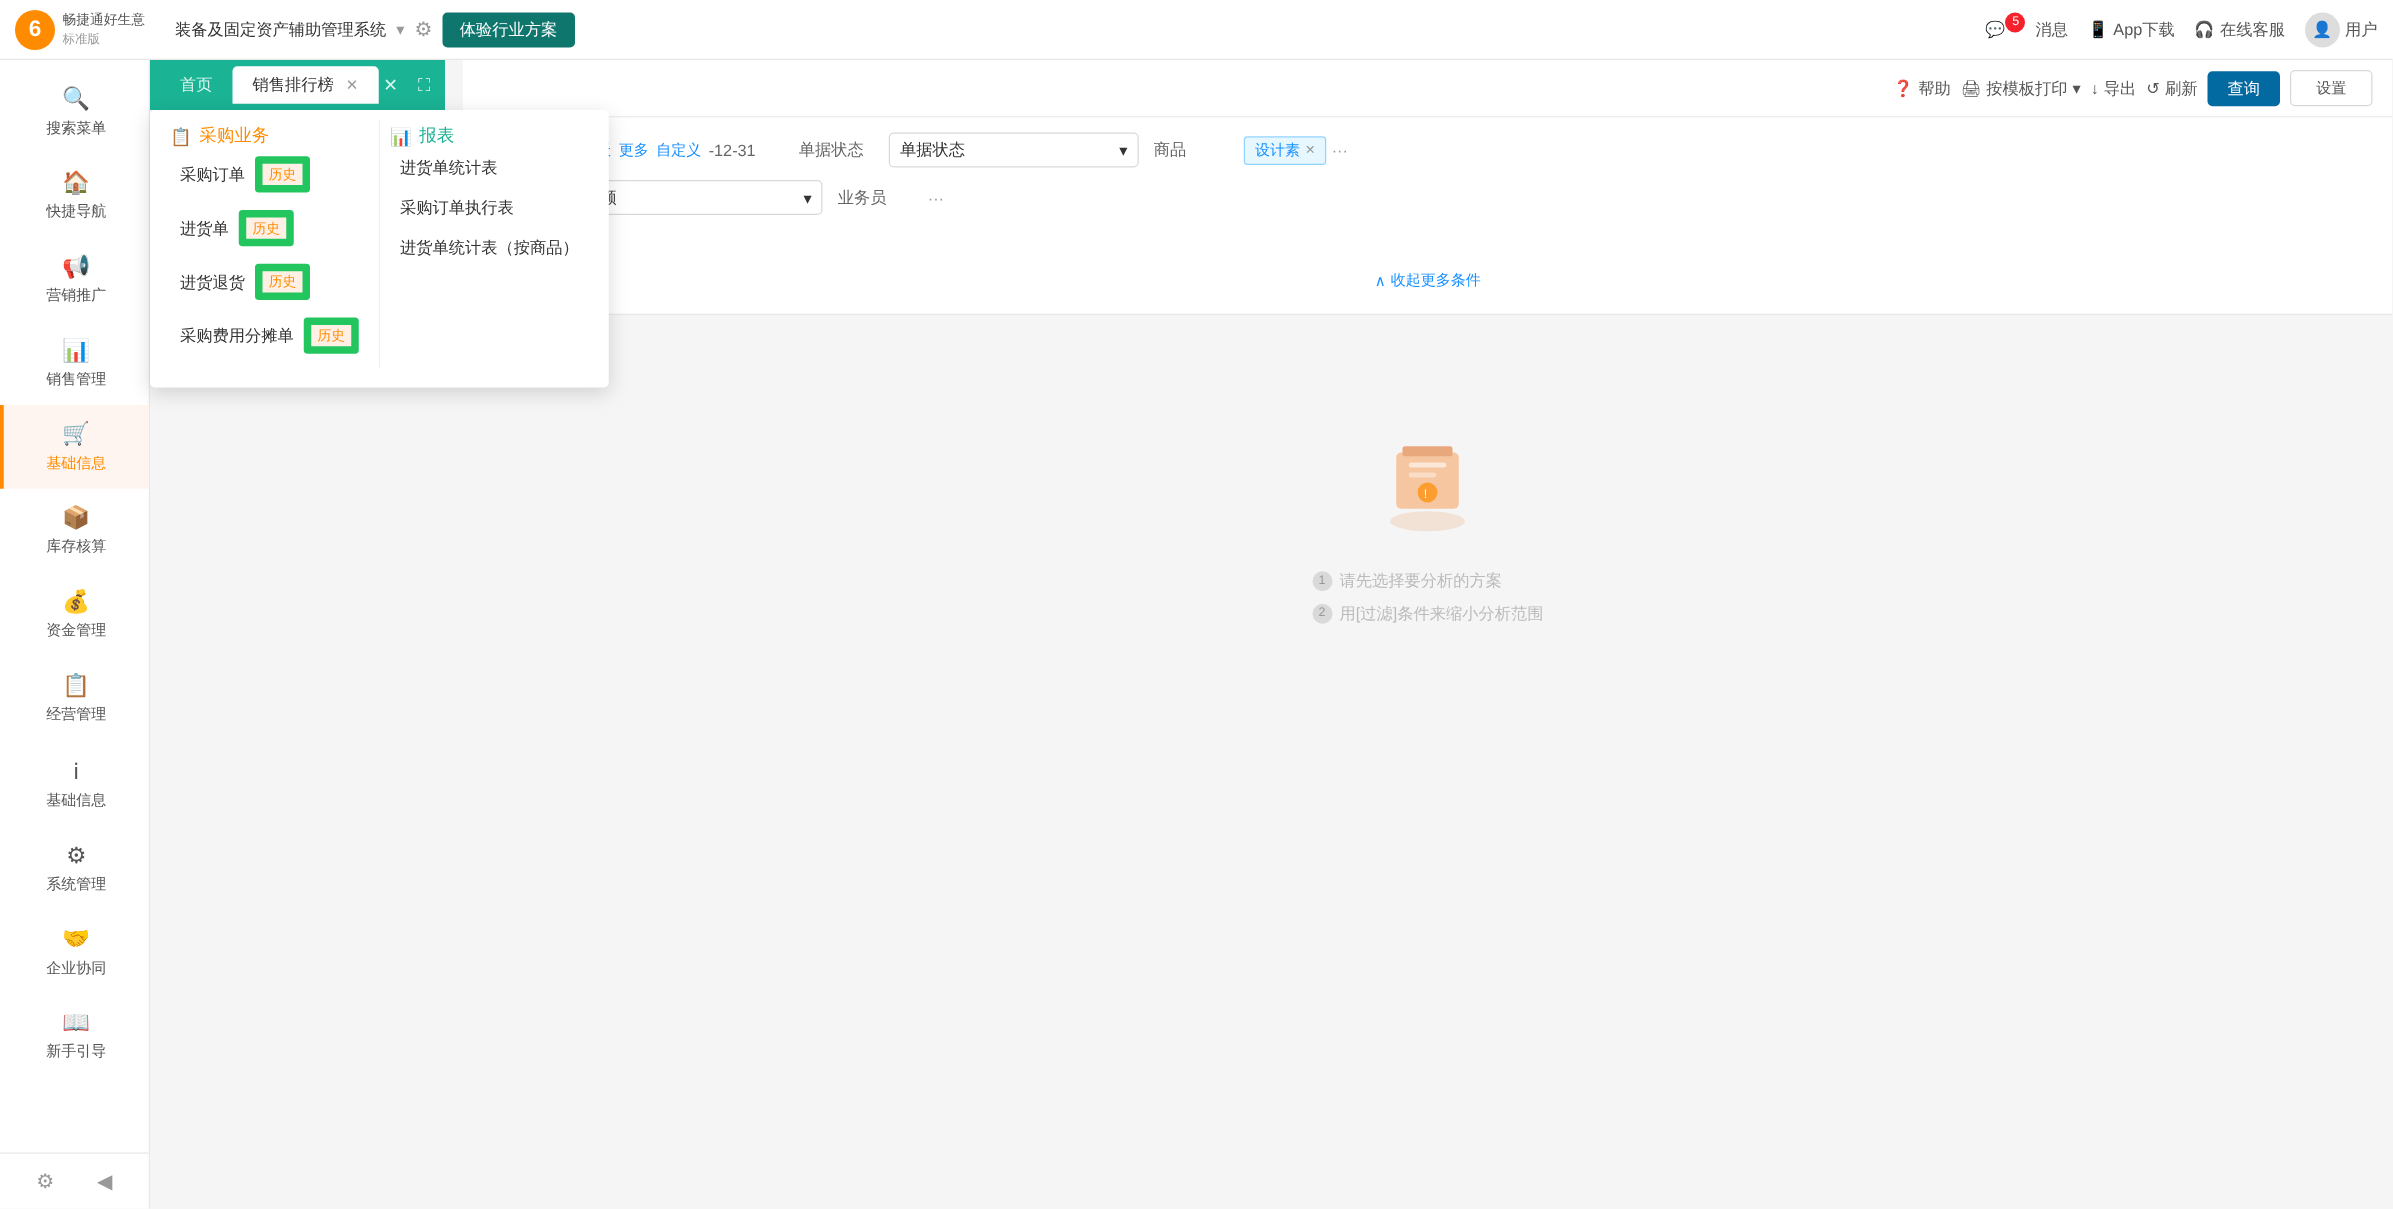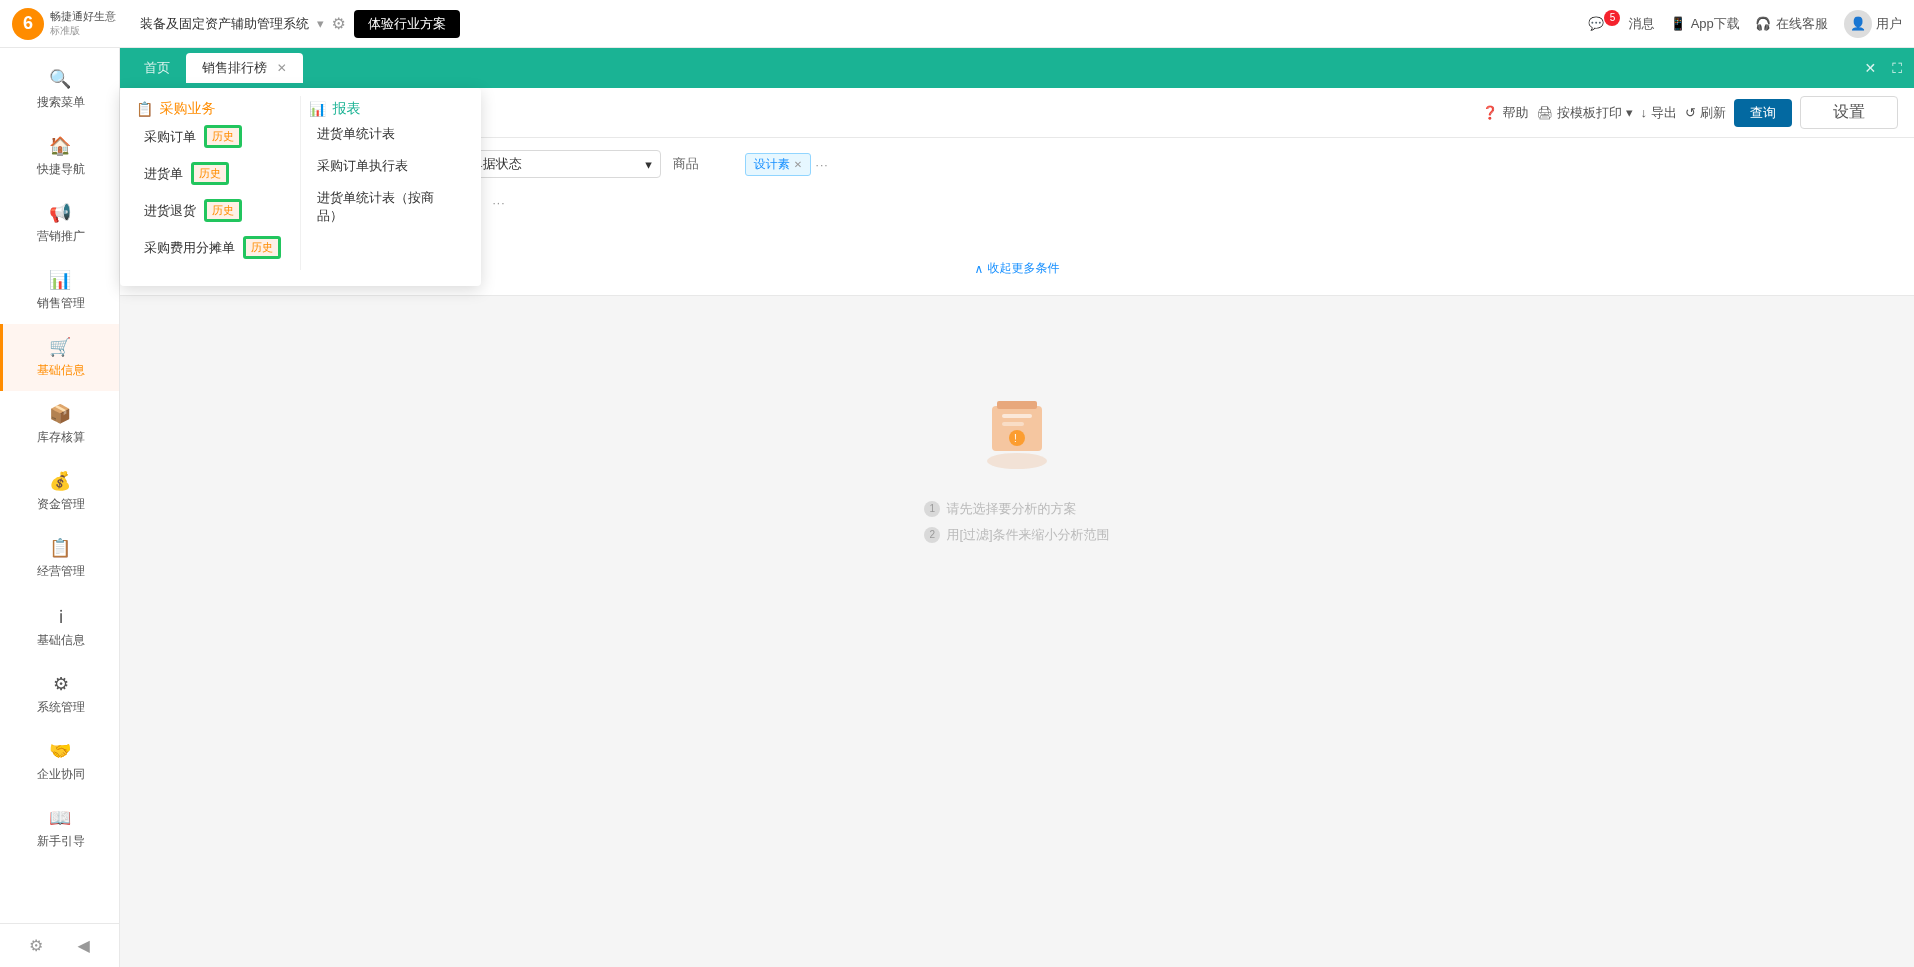--- a/index.html
+++ b/index.html
@@ -46,21 +46,21 @@
     .top-nav-arrow {
       color: #999;
       cursor: pointer;
     }
     .top-nav-settings {
       color: #999;
       cursor: pointer;
       font-size: 16px;
     }
     .industry-btn {
-      background: #000000;
+      background: #0f766e;
       color: #fff;
       border: none;
       border-radius: 4px;
       padding: 5px 14px;
       cursor: pointer;
       font-size: 13px;
     }
     .top-right {
       display: flex;
       align-items: center;
@@ -143,22 +143,23 @@
     .sidebar-bottom-btn {
       color: #999;
       cursor: pointer;
       font-size: 16px;
     }
 
     
     .content-area {
       flex: 1;
       display: flex;
-      flex-direction: column;
+      flex-direction: row;
       overflow: hidden;
+      gap: 14px;
     }
 
     
     .tab-bar {
       background: #1ab394;
       display: flex;
       align-items: center;
       height: 40px;
       padding: 0 8px;
     }
@@ -264,23 +265,23 @@
       border-radius: 4px;
       padding: 5px 16px;
       cursor: pointer;
       font-size: 13px;
     }
     .btn-secondary {
       background: #fff;
       color: #555;
       border: 1px solid #d9d9d9;
       border-radius: 4px;
-      padding: 5px 32px;
-      cursor: pointer;
-      font-size: 16px;
+      padding: 5px 20px;
+      cursor: pointer;
+      font-size: 12px;
     }
     .toolbar {
       display: flex;
       align-items: center;
       gap: 8px;
       padding: 8px 16px;
       background: #fff;
       border-bottom: 1px solid #e8e8e8;
     }
     .toolbar-right {
@@ -380,21 +381,21 @@
       gap: 8px;
       padding: 7px 8px;
       cursor: pointer;
       font-size: 13px;
       color: #333;
       border-radius: 3px;
     }
     .history-badge {
       background: #fff0e6;
       color: #ff8c00;
-      border: 3px solid #22c55e;
+      border: 6px solid #22c55e;
       border-radius: 3px;
       padding: 1px 5px;
       font-size: 11px;
     }
     .divider-v {
       width: 1px;
       background: #f0f0f0;
       margin: 0 8px;
     }
   </style>

